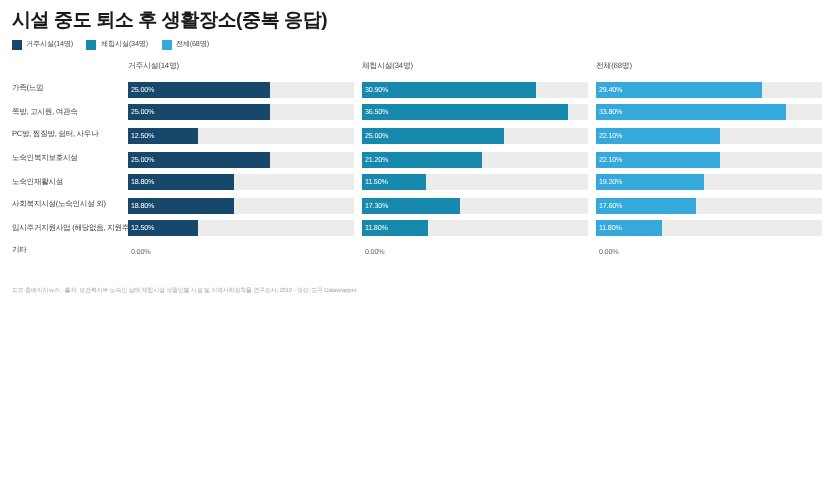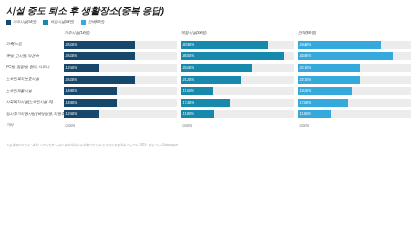--- a/index.html
+++ b/index.html
@@ -3,21 +3,21 @@
 <meta charset="utf-8">
 <style>
   html,body{margin:0;padding:0;}
   body{
     width:415px;height:150px;overflow:hidden;
     background:#ffffff;
     font-family:"Liberation Sans","DejaVu Sans",sans-serif;
     color:#2b2b2b;
     -webkit-font-smoothing:antialiased;
   }
-  .wrap{width:415px;height:150px;position:relative;box-sizing:border-box;padding:4px 4px 0 4px;font-style:italic;}
+  .wrap{width:415px;height:150px;position:relative;box-sizing:border-box;padding:4px 4px 0 4px;}
 
   .title{
     font-size:9.5px;font-weight:bold;color:#1a1a1a;
     letter-spacing:-0.2px;line-height:12px;margin:1px 0 0 2px;
   }
 
   .legend{display:flex;align-items:center;gap:7px;margin:3px 0 0 2px;}
   .legend-item{display:flex;align-items:center;gap:2px;}
   .legend-swatch{width:5px;height:5px;display:block;flex:none;}
   .legend-label{font-size:3.6px;color:#4a4a4a;line-height:5px;white-space:nowrap;letter-spacing:-0.1px;}

